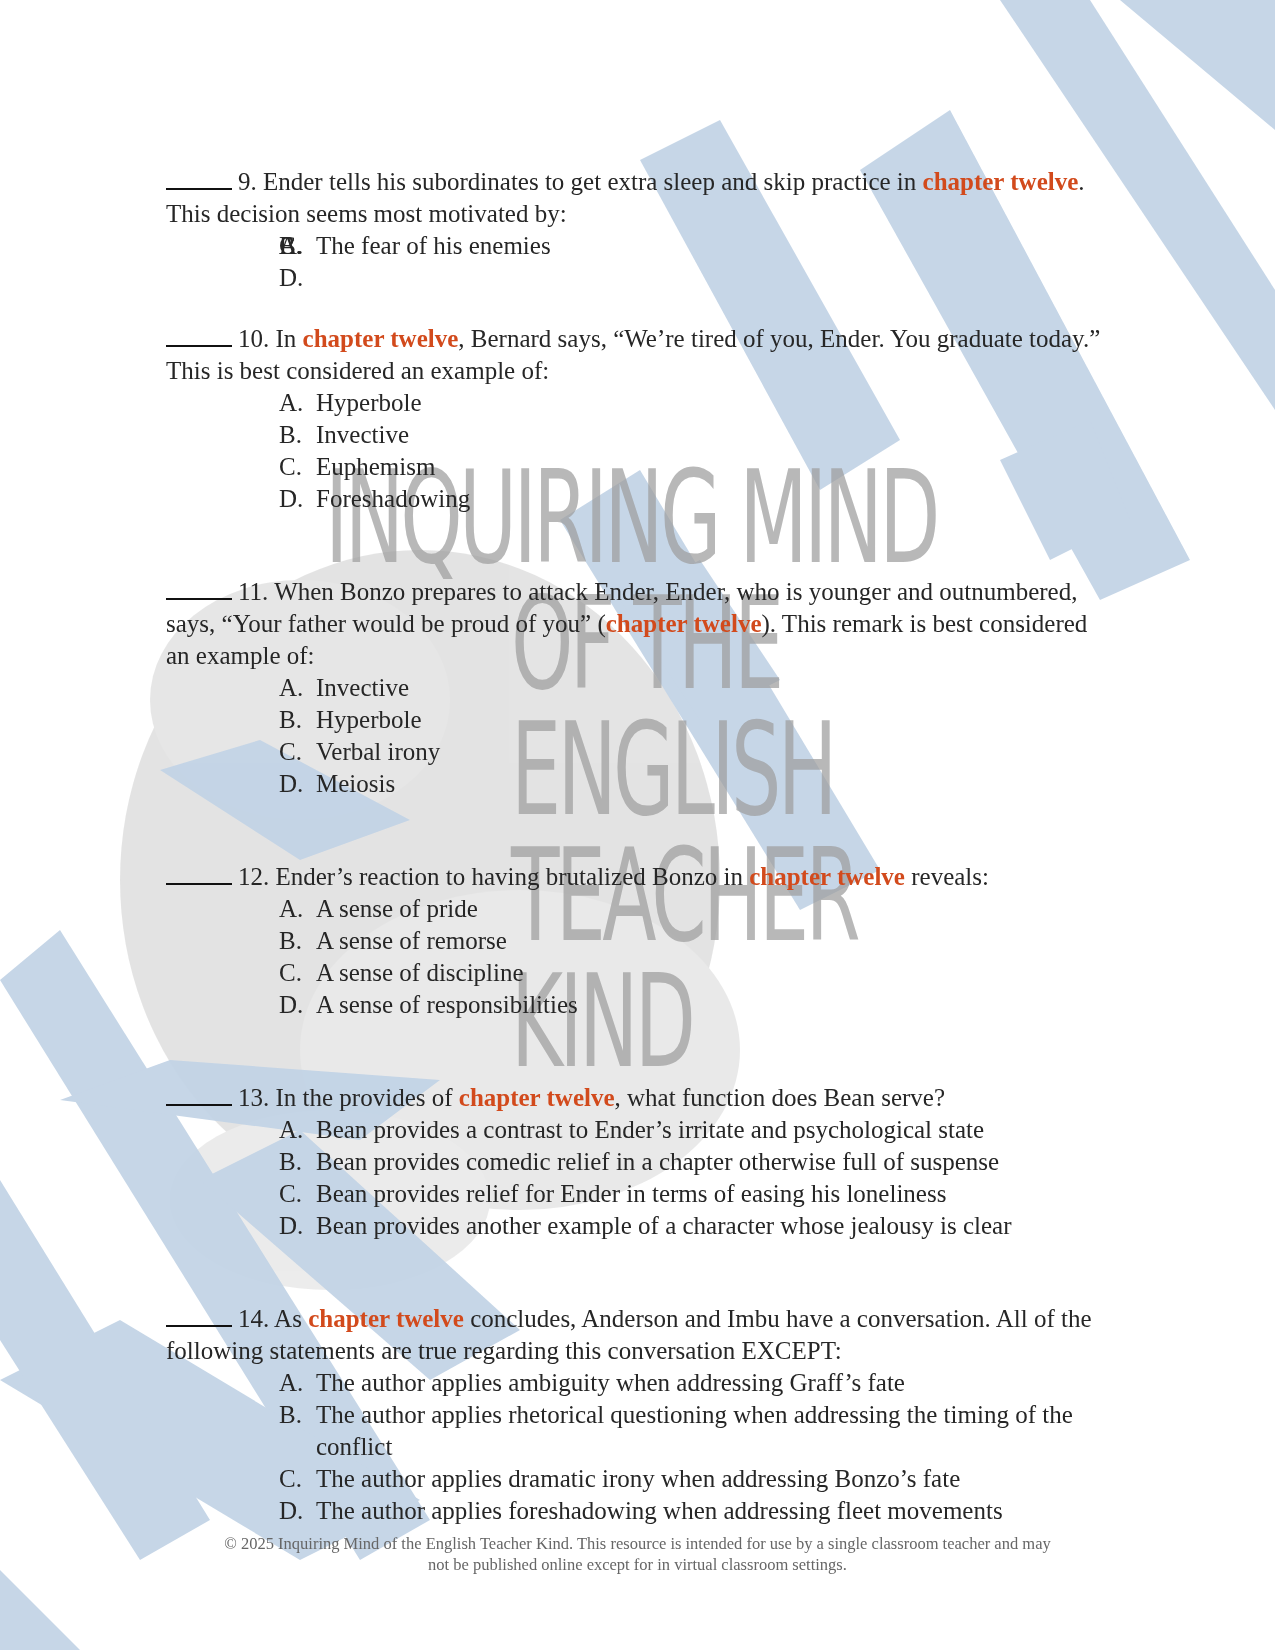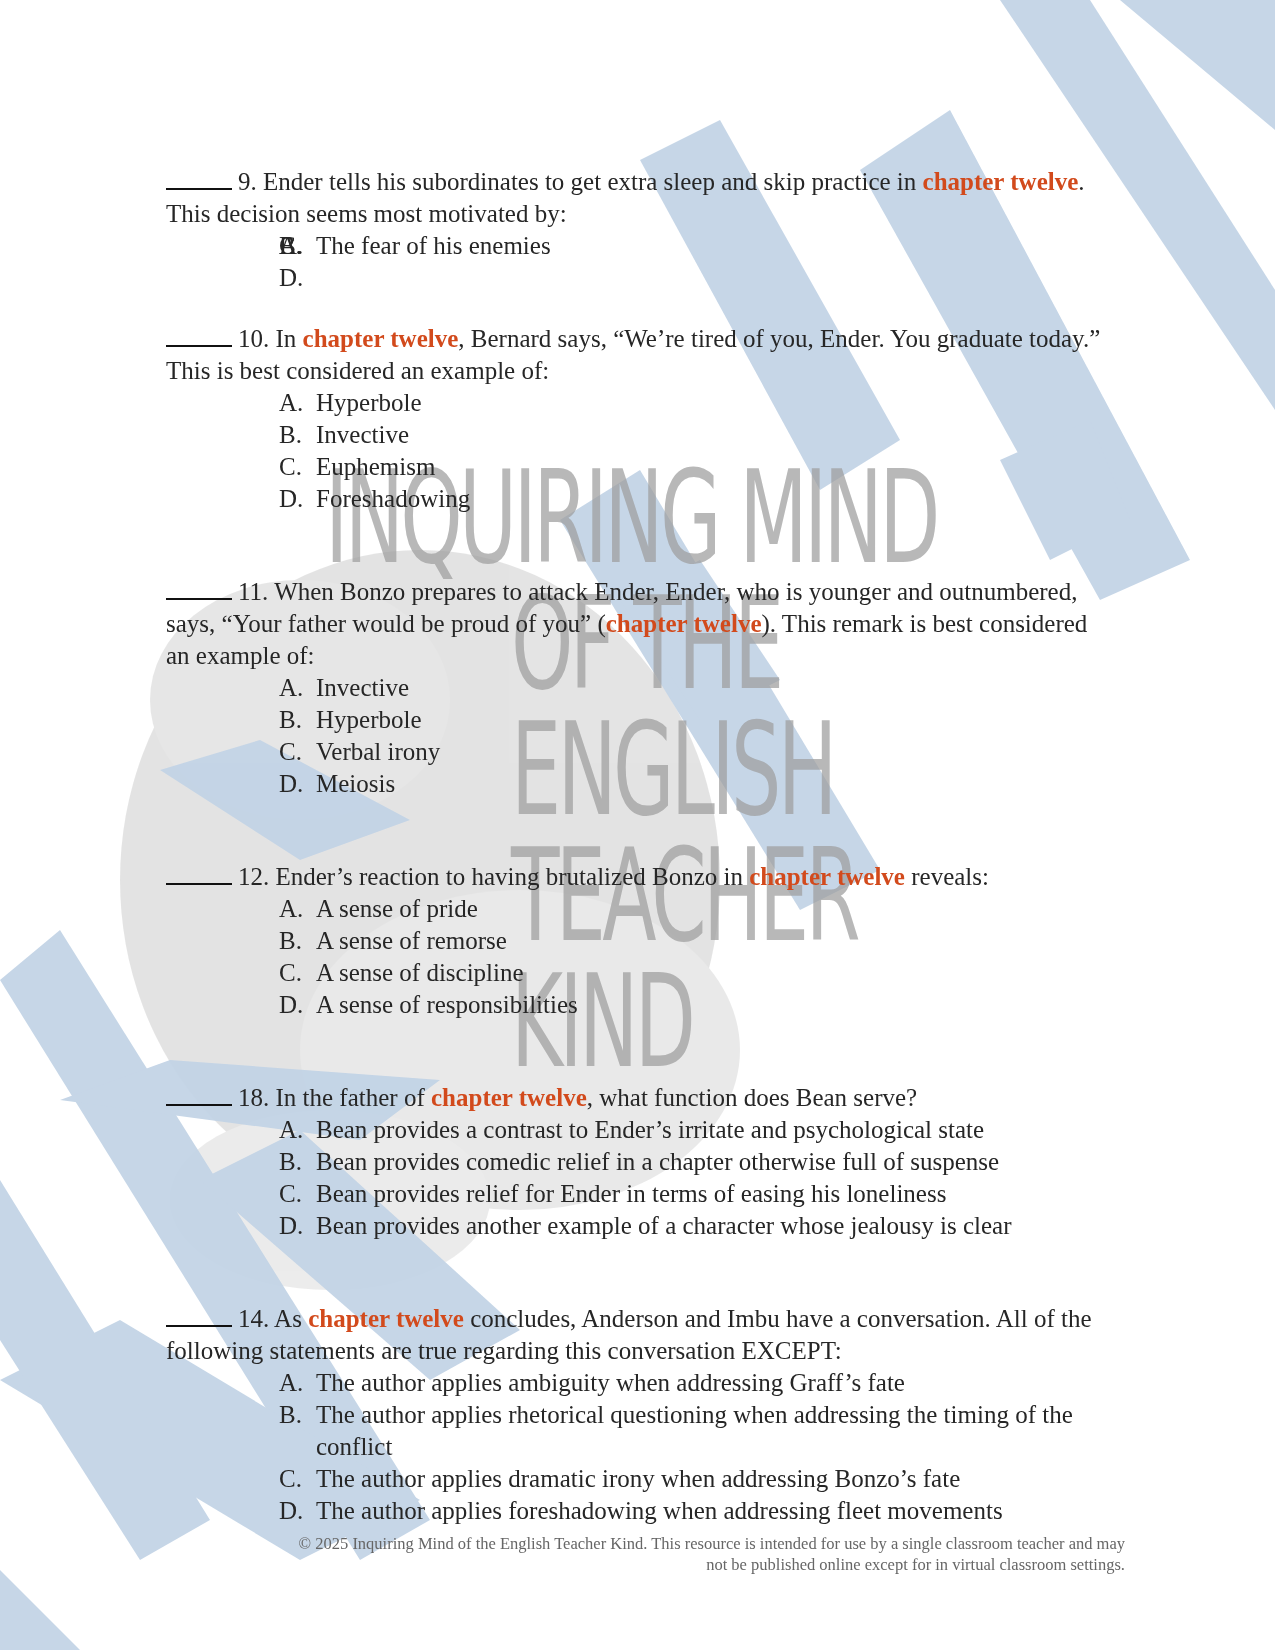--- a/index.html
+++ b/index.html
@@ -12,21 +12,21 @@
   .page { position:absolute; z-index:2; left:150px; top:150px; width:975px;
     font-family:"Liberation Serif", "DejaVu Serif", serif; font-size:25px; line-height:32px; color:#262626; }
   .q { margin:16px; }
   .stem { display:block; }
   .blank { display:inline-block; width:66px; border-bottom:2px solid #111; margin-right:6px; height:18px; vertical-align:baseline; }
   .ch { color:#d24a1c; font-weight:bold; }
   .opts { list-style:none; margin:0; padding:0 0 0 113px; }
   .opts li { position:relative; padding-left:37px; }
   .opts .let { position:absolute; left:0; top:0; }
   .gap { height:29px; }
-  .footer { position:absolute; z-index:2; left:150px; width:975px; top:1533px; text-align:right;
+  .footer { position:absolute; z-index:2; left:150px; width:975px; top:1533px; text-align:center;
     font-family:"Liberation Serif", "DejaVu Serif", serif; font-size:16.5px; line-height:21px; color:#666; }
 </style>
 </head>
 <body>
 
 <svg class="bg" viewBox="0 0 1275 1650" xmlns="http://www.w3.org/2000/svg">
 
   <g opacity="0.16">
     <ellipse cx="420" cy="880" rx="300" ry="330" fill="#5a5a5a"></ellipse>
     <ellipse cx="300" cy="700" rx="150" ry="120" fill="#6a6a6a"></ellipse>
@@ -102,21 +102,21 @@
     <ul class="opts">
       <li><span class="let">A.</span><span>A sense of pride</span></li>
       <li><span class="let">B.</span><span>A sense of remorse</span></li>
       <li><span class="let">C.</span><span>A sense of discipline</span></li>
       <li><span class="let">D.</span><span>A sense of responsibilities</span></li>
     </ul>
   </div>
   <div class="gap"></div>
 
   <div class="q">
-    <span class="stem"><span class="blank"></span><span>18.</span><span> In the father of </span><span class="ch">chapter twelve</span><span>, what function does Bean serve?</span></span>
+    <span class="stem"><span class="blank"></span><span>13.</span><span> In the provides of </span><span class="ch">chapter twelve</span><span>, what function does Bean serve?</span></span>
     <ul class="opts">
       <li><span class="let">A.</span><span>Bean provides a contrast to Ender’s irritate and psychological state</span></li>
       <li><span class="let">B.</span><span>Bean provides comedic relief in a chapter otherwise full of suspense</span></li>
       <li><span class="let">C.</span><span>Bean provides relief for Ender in terms of easing his loneliness</span></li>
       <li><span class="let">D.</span><span>Bean provides another example of a character whose jealousy is clear</span></li>
     </ul>
   </div>
   <div class="gap"></div>
 
   <div class="q">

